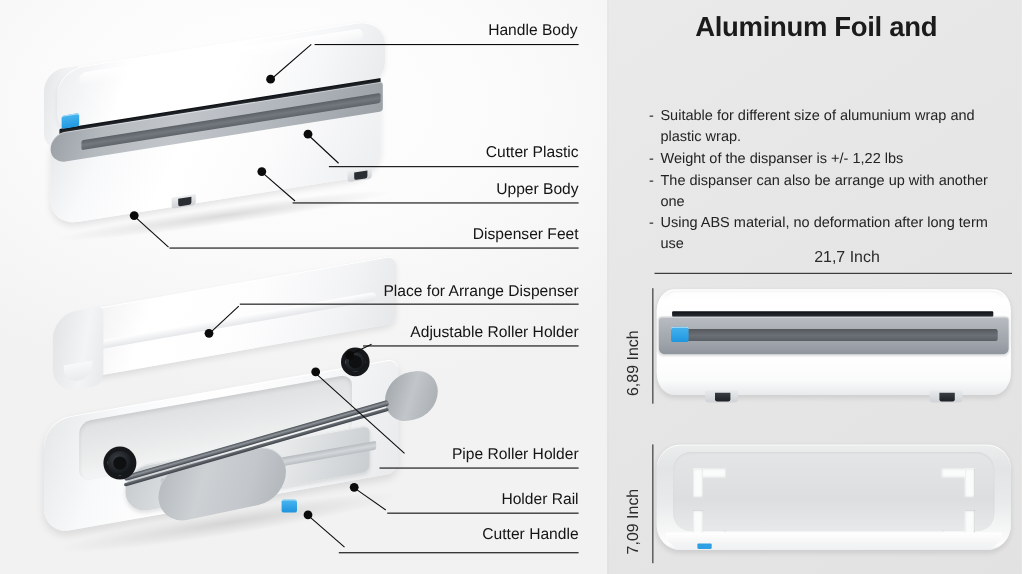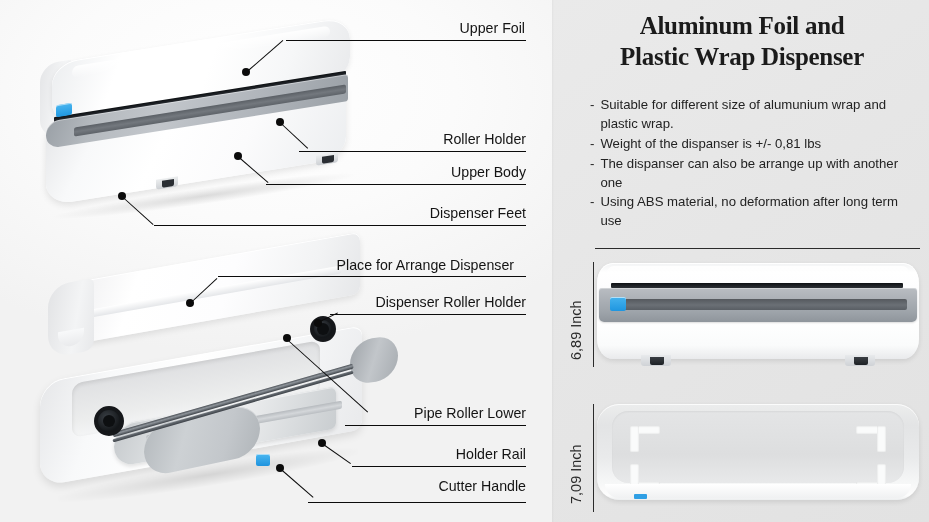--- a/index.html
+++ b/index.html
@@ -30,21 +30,21 @@
     background:linear-gradient(to right, rgba(0,0,0,.035), rgba(255,255,255,0));
   }
 
   
   .title {
     position: absolute; left: 566px; top: 10px; width: 352px;
     text-align: center;
     font-size: 25px; font-weight: bold; line-height: 1.24;
     color: #1b1b1b; letter-spacing: -0.3px;
   }
-  .title span { display:block;font-family:Liberation Serif, serif; }
+  .title span { display:block; }
   .features {
     position: absolute; left: 590px; top: 96px; width: 320px;
     font-size: 13.2px; line-height: 1.43; color: #232323;
   }
   .feature {
     display: flex; gap: 6px; align-items: flex-start; margin-bottom: 1px;
   }
   .feature .dash { flex: 0 0 auto; }
   .feature .ftxt { flex: 1 1 auto; }
 
@@ -403,63 +403,63 @@
       <div class="ib-wheel-hub"></div>
     </div>
 
     <div class="ib-lid"></div>
     <div class="ib-lid-ridge"></div>
     <div class="ib-lid-wall"></div>
     <div class="ib-lid-notch"></div>
   </div>
 
   <div class="callout">
-    <div class="c-label" style="left:330px; top:20px; width:195px;">Upper Foil</div>
+    <div class="c-label" style="left:330px; top:20px; width:195px;">Handle Body</div>
     <div class="c-underline" style="left:286px; top:40px; width:240px;"></div>
     <div class="c-diag" style="left:246px; top:72px; width:49px; transform:rotate(-41deg);"></div>
     <div class="c-dot" style="left:242px; top:68px;"></div>
   </div>
 
   <div class="callout">
-    <div class="c-label" style="left:330px; top:131px; width:196px;">Roller Holder</div>
+    <div class="c-label" style="left:330px; top:131px; width:196px;">Cutter Plastic</div>
     <div class="c-underline" style="left:299px; top:151px; width:227px;"></div>
     <div class="c-diag" style="left:280px; top:122px; width:38px; transform:rotate(43deg);"></div>
     <div class="c-dot" style="left:276px; top:118px;"></div>
   </div>
 
   <div class="callout">
     <div class="c-label" style="left:330px; top:164px; width:196px;">Upper Body</div>
     <div class="c-underline" style="left:266px; top:184px; width:260px;"></div>
     <div class="c-diag" style="left:238px; top:156px; width:40px; transform:rotate(41deg);"></div>
     <div class="c-dot" style="left:234px; top:152px;"></div>
   </div>
 
   <div class="callout">
     <div class="c-label" style="left:330px; top:205px; width:196px;text-align:right;">Dispenser Feet</div>
     <div class="c-underline" style="left:154px; top:225px; width:372px;"></div>
     <div class="c-diag" style="left:122px; top:196px; width:42px; transform:rotate(42deg);"></div>
     <div class="c-dot" style="left:118px; top:192px;"></div>
   </div>
 
   <div class="callout">
-    <div class="c-label" style="left:288px; top:257px; width:226px;">Place for Arrange Dispenser</div>
+    <div class="c-label" style="left:300px; top:257px; width:226px;">Place for Arrange Dispenser</div>
     <div class="c-underline" style="left:218px; top:276px; width:308px;"></div>
     <div class="c-diag" style="left:190px; top:303px; width:37px; transform:rotate(-43deg);"></div>
     <div class="c-dot" style="left:186px; top:299px;"></div>
   </div>
 
   <div class="callout">
-    <div class="c-label" style="left:310px; top:294px; width:216px;">Dispenser Roller Holder</div>
+    <div class="c-label" style="left:310px; top:294px; width:216px;">Adjustable Roller Holder</div>
     <div class="c-underline" style="left:330px; top:314px; width:196px;"></div>
     <div class="c-diag" style="left:318px; top:322px; width:22px; transform:rotate(-26deg);"></div>
     <div class="c-dot" style="left:314px; top:319px;"></div>
   </div>
 
   <div class="callout">
-    <div class="c-label" style="left:330px; top:405px; width:196px;">Pipe Roller Lower</div>
+    <div class="c-label" style="left:330px; top:405px; width:196px;">Pipe Roller Holder</div>
     <div class="c-underline" style="left:345px; top:425px; width:181px;"></div>
     <div class="c-diag" style="left:286px; top:338px; width:110px; transform:rotate(42deg);"></div>
     <div class="c-dot" style="left:283px; top:334px;"></div>
   </div>
 
   <div class="callout">
     <div class="c-label" style="left:330px; top:446px; width:196px;">Holder Rail</div>
     <div class="c-underline" style="left:352px; top:466px; width:174px;"></div>
     <div class="c-diag" style="left:322px; top:443px; width:35px; transform:rotate(35deg);"></div>
     <div class="c-dot" style="left:318px; top:439px;"></div>
@@ -467,42 +467,42 @@
 
   <div class="callout">
     <div class="c-label" style="left:330px; top:478px; width:196px;">Cutter Handle</div>
     <div class="c-underline" style="left:308px; top:502px; width:218px;"></div>
     <div class="c-diag" style="left:280px; top:468px; width:44px; transform:rotate(41deg);"></div>
     <div class="c-dot" style="left:276px; top:464px;"></div>
   </div>
 
   <div class="title">
     <span>Aluminum Foil and</span>
-    <span>Plastic Wrap Dispenser</span>
   </div>
 
   <div class="features">
     <div class="feature">
       <span class="dash">-</span>
       <span class="ftxt">Suitable for different size of alumunium wrap and plastic wrap.</span>
     </div>
     <div class="feature">
       <span class="dash">-</span>
-      <span class="ftxt">Weight of the dispanser is +/- 0,81 lbs</span>
+      <span class="ftxt">Weight of the dispanser is +/- 1,22 lbs</span>
     </div>
     <div class="feature">
       <span class="dash">-</span>
       <span class="ftxt">The dispanser can also be arrange up with another one</span>
     </div>
     <div class="feature">
       <span class="dash">-</span>
       <span class="ftxt">Using ABS material, no deformation after long term use</span>
     </div>
   </div>
 
+  <div class="dim-w-label">21,7 Inch</div>
   <div class="dim-w-line"></div>
 
   <div class="dim-v" id="dim-h1">
     <div class="vtxt">6,89 Inch</div>
     <div class="vline"></div>
   </div>
 
   <div class="front-view">
     <div class="fv-body"></div>
     <div class="fv-topsheen"></div>

